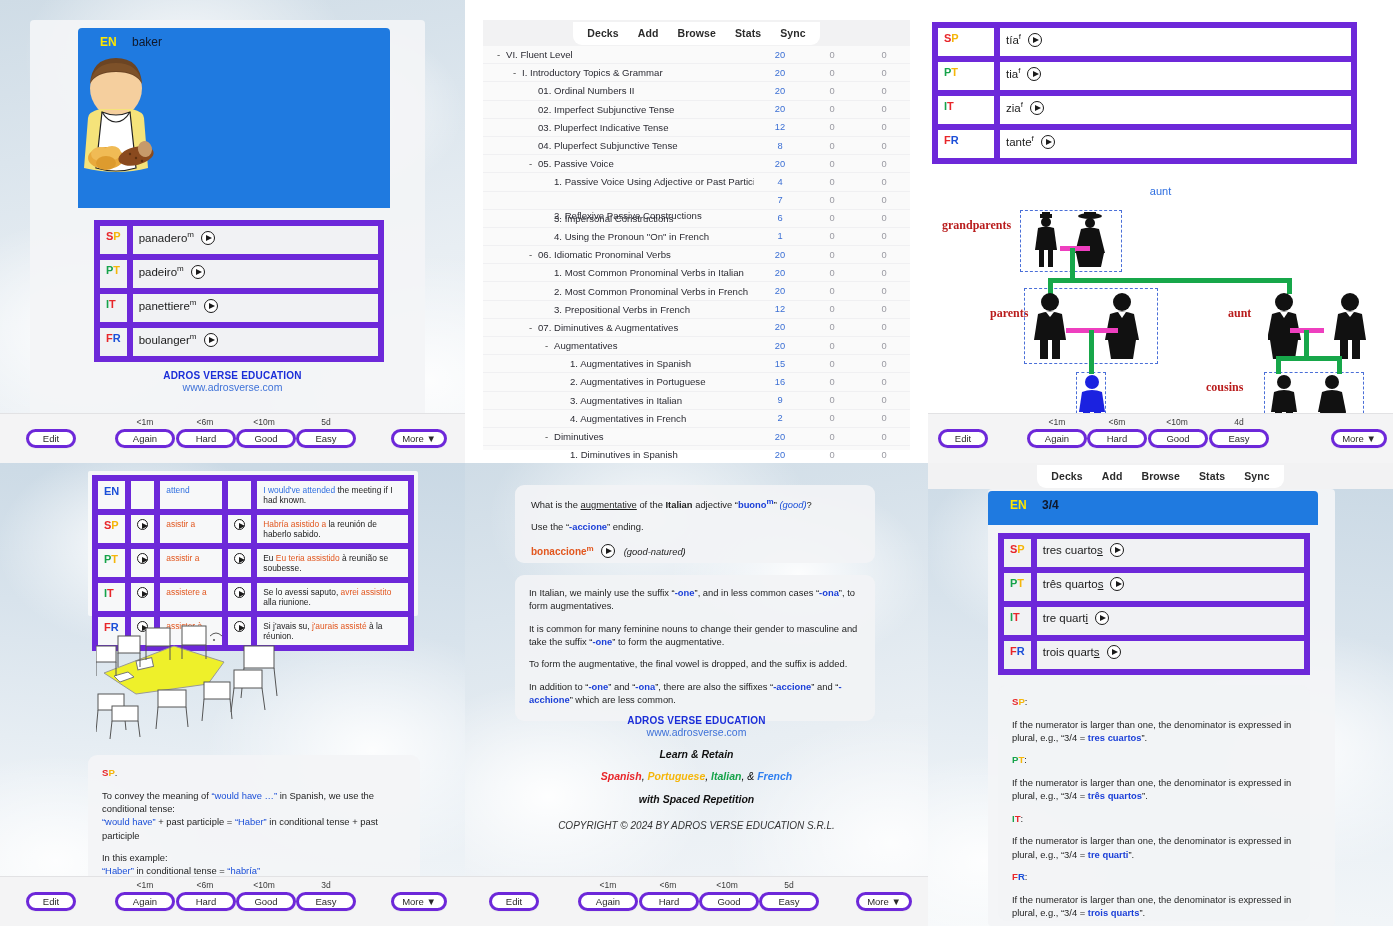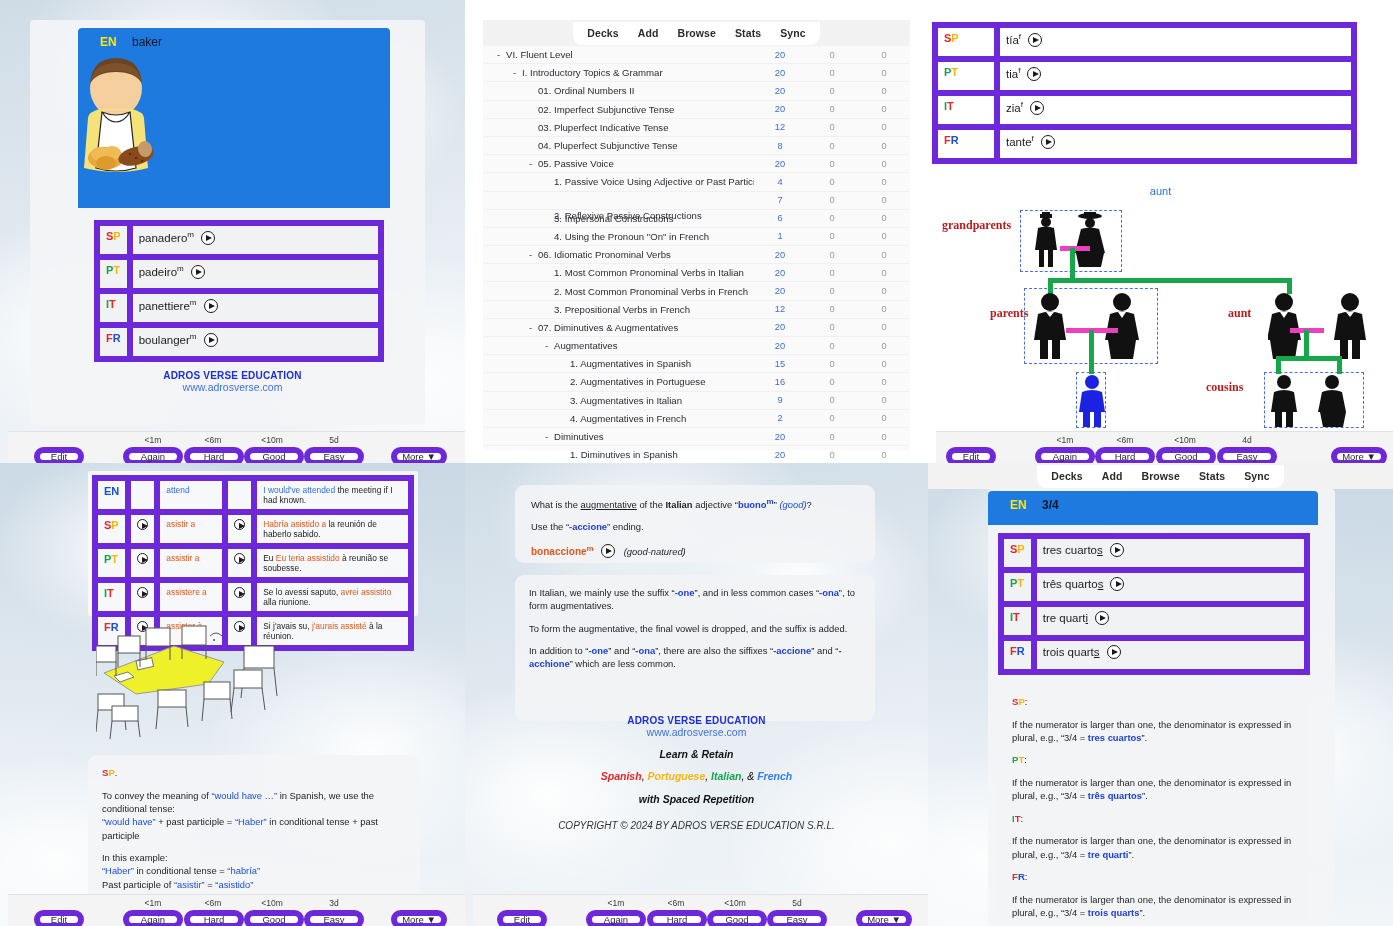--- a/index.html
+++ b/index.html
@@ -114,29 +114,29 @@
     border-bottom:3.6px solid transparent;
   }
 
   
   .brand { position:absolute; width:100%; text-align:center; }
   .brand .b1 { color:#1b2ed8; font-weight:bold; font-size:10px; letter-spacing:.2px; }
   .brand .b2 { color:#3f72d8; font-size:10.5px; }
 
   
   .answerbar {
-    position:absolute; left:8px; right:0; bottom:0;
-    height:32px;
+    position:absolute; left:0; right:0; bottom:0;
+    height:50px;
     background:#f4f4f5;
     border-top:1px solid #e2e2e4;
   }
   .abtn {
     position:absolute;
     background:#fff;
-    border:6px solid #6d28d9;
+    border:3px solid #6d28d9;
     border-radius:11px;
     height:19px;
     font-size:9.5px;
     color:#2a2a2a;
     display:flex; align-items:center; justify-content:center;
     cursor:pointer;
     box-shadow:0 1px 1px rgba(0,0,0,0.04);
   }
   .atime {
     position:absolute;
@@ -678,20 +678,21 @@
     <div class="sky"></div>
 
     <div class="bubble" style="left:50px; top:22px; width:360px; height:78px;padding-left:16px;">
       <p><span>What is the </span><span class="u">augmentative</span><span> of the </span><b>Italian</b><span> adjective “</span><b class="bb">buono</b><sup class="bb">m</sup><span>” </span><span class="it bl">(good)</span><span>?</span></p>
       <p><span>Use the “</span><b class="bb">-accione</b><span>” ending.</span></p>
       <p><b class="or" style="font-size:10px;">bonaccione</b><sup class="or"><b>m</b></sup><span class="play"></span><span class="it" style="margin-left:9px;">(good-natured)</span></p>
     </div>
 
     <div class="bubble" style="left:50px; top:112px; width:360px; height:146px;">
       <p>In Italian, we mainly use the suffix “<b class="bb">-one</b>”, and in less common cases “<b class="bb">-ona</b>”, to form augmentatives.</p>
+      <p>It is common for many feminine nouns to change their gender to masculine and take the suffix “<b class="bb">-one</b>” to form the augmentative.</p>
       <p>To form the augmentative, the final vowel is dropped, and the suffix is added.</p>
       <p>In addition to “<b class="bb">-one</b>” and “<b class="bb">-ona</b>”, there are also the siffixes “<b class="bb">-accione</b>” and “<b class="bb">-acchione</b>” which are less common.</p>
     </div>
 
     <div class="brand" style="top:252px;">
       <div class="b1">ADROS VERSE EDUCATION</div>
       <div class="b2">www.adrosverse.com</div>
     </div>
 
     <div class="footline" style="top:285px;">

